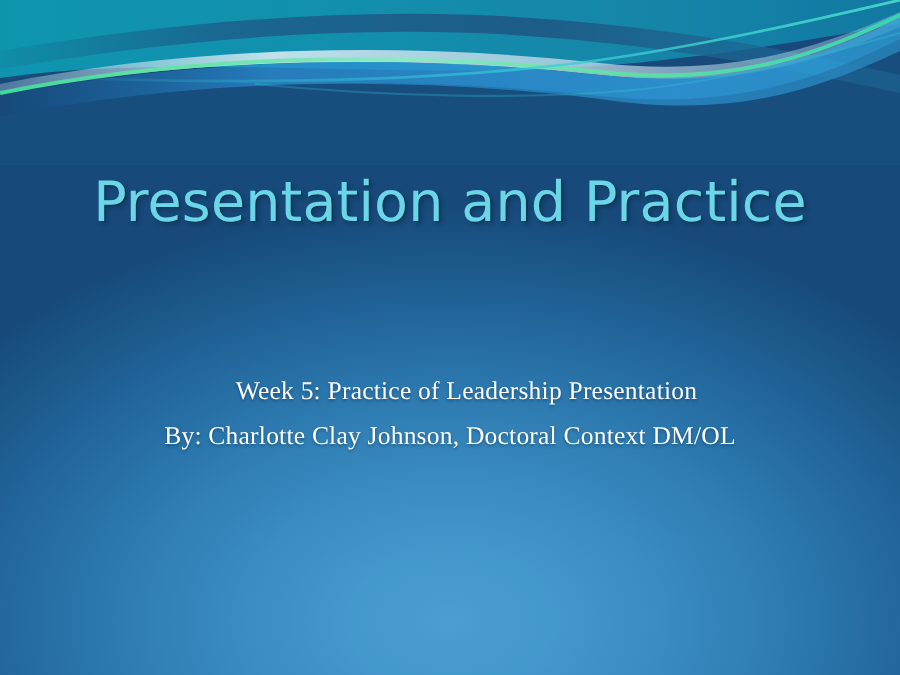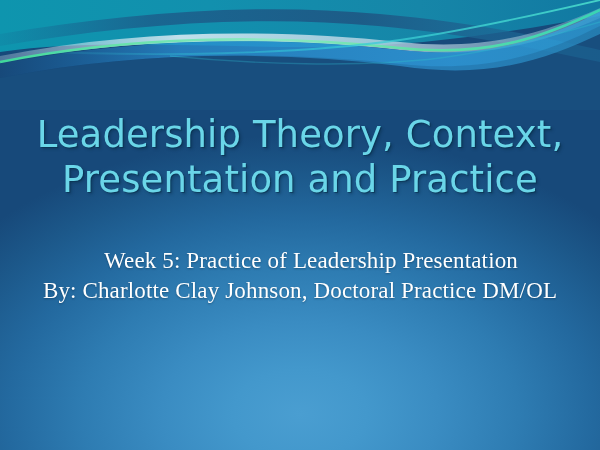--- a/index.html
+++ b/index.html
@@ -69,21 +69,21 @@
     top: 246px;
     width: 600px;
     text-align: center;
     padding: 0 10px;
     box-sizing: border-box;
   }
 
   .subtitle-line {
     display: block;
     font-family: "Liberation Serif", "DejaVu Serif", serif;
-    font-size: 23px;
+    font-size: 17px;
     line-height: 30px;
     font-weight: 400;
     color: #ffffff;
     letter-spacing: 0.15px;
     text-shadow: 0px 1px 2px rgba(10, 45, 72, 0.45);
     white-space: nowrap;
   }
 
   .subtitle-line.indented {
     padding-left: 22px;
@@ -151,22 +151,21 @@
       <path d="M600,0 C540,14 470,30 400,40 C300,54 160,58 0,50" fill="none" stroke="url(#cyanTail)" stroke-width="1.8"></path>
 
       <path d="M600,22 C552,36 500,50 440,58 C360,68 250,64 170,56" fill="none" stroke="#2fb6cd" stroke-opacity="0.45" stroke-width="1.4"></path>
 
       <path d="M0,78 C130,52 270,50 400,64 C492,74 552,50 600,26
                L600,110 L0,110 Z" fill="#1b5a88" fill-opacity="0.30"></path>
     </svg>
   </div>
 
   <div class="title-block">
-    <span class="title-line">Leadership Theory, Context,</span>
     <span class="title-line">Presentation and Practice</span>
   </div>
 
   <div class="subtitle-block">
     <span class="subtitle-line indented">Week 5:  Practice of Leadership Presentation</span>
-    <span class="subtitle-line">By:  Charlotte Clay Johnson, Doctoral Practice DM/OL</span>
+    <span class="subtitle-line">By:  Charlotte Clay Johnson, Doctoral Context DM/OL</span>
   </div>
 
 </div>
 
 </body></html>

